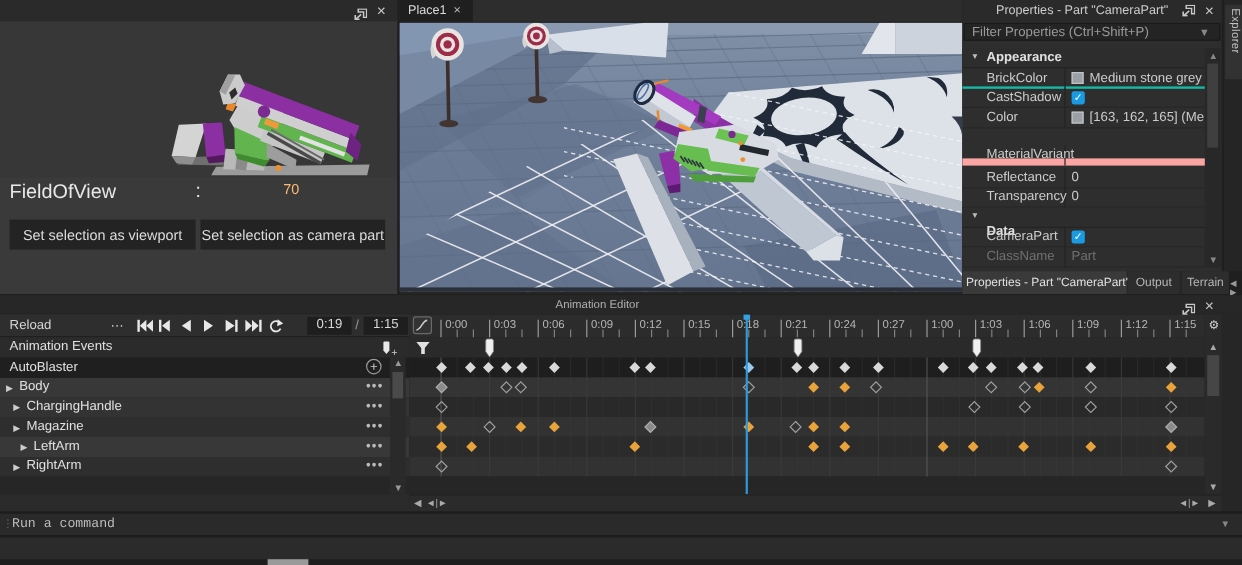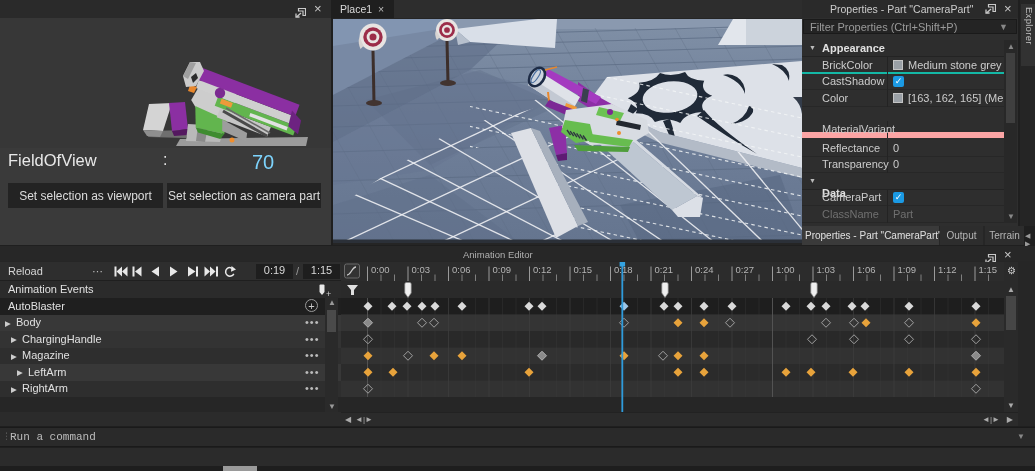--- a/index.html
+++ b/index.html
@@ -37,21 +37,21 @@
       <polygon points="221.6,98.8 232.8,103.0 231.0,107.7 219.8,103.4" fill="#ef9a3a"></polygon>
       <polygon points="190,85 197,87 194,93 188,91" fill="#e8872c"></polygon>
       <circle cx="232" cy="140" r="2.5" fill="#ef8e2e"></circle>
       <polygon points="183,76 190,62 200,62 204,71 196,86 186,87" fill="#cbcbcb"></polygon>
       <polygon points="183,76 190,62 196,63 188,79" fill="#a0a0a0"></polygon>
       <polygon points="191,77 196,73 198,78 193,83" fill="#2c2c2c"></polygon>
       <polygon points="222.3,119.4 247.1,133.1 246.1,141.2 222.2,131.1" fill="#9d9d9d"></polygon>
     </svg>
     <div class="abs" style="left:8px;top:150.5px;font-size:16.5px;color:#e8e8e8">FieldOfView</div>
     <div class="abs" style="left:163px;top:151px;font-size:16px;color:#e8e8e8">:</div>
-    <div class="abs" style="left:252px;top:151px;font-size:20px;color:#7dd3fc">70</div>
+    <div class="abs" style="left:236px;top:151px;font-size:12px;color:#fdba74">70</div>
     <div style="position:absolute;background:#232323;color:#dcdcdc;font-size:12px;display:flex;align-items:center;justify-content:center;white-space:nowrap;left:167px;top:183px;width:154px;height:25px">Set selection as camera part</div>
     <div style="position:absolute;background:#232323;color:#dcdcdc;font-size:12px;display:flex;align-items:center;justify-content:center;white-space:nowrap;left:8px;top:183px;width:155px;height:25px">Set selection as viewport</div>
   </div>
 <div class="abs" style="left:333px;top:0;width:469px;height:245px;background:#252525">
     <div class="abs" style="left:0;top:0;width:469px;height:18px;background:#2d2d2d"></div>
     <div class="abs" style="left:0;top:0;width:61px;height:18px;background:#1f1f1f;color:#dadada;font-size:10.5px;padding:2.5px 0 0 7px">Place1&nbsp;&nbsp;<span style="color:#bbb">×</span></div>
   </div>
 <svg style="position:absolute;left:333px;top:19px" width="469" height="224" viewBox="333 19 469 224">
     <defs>
       <linearGradient id="flg" x1="0" y1="0" x2="0" y2="1">

